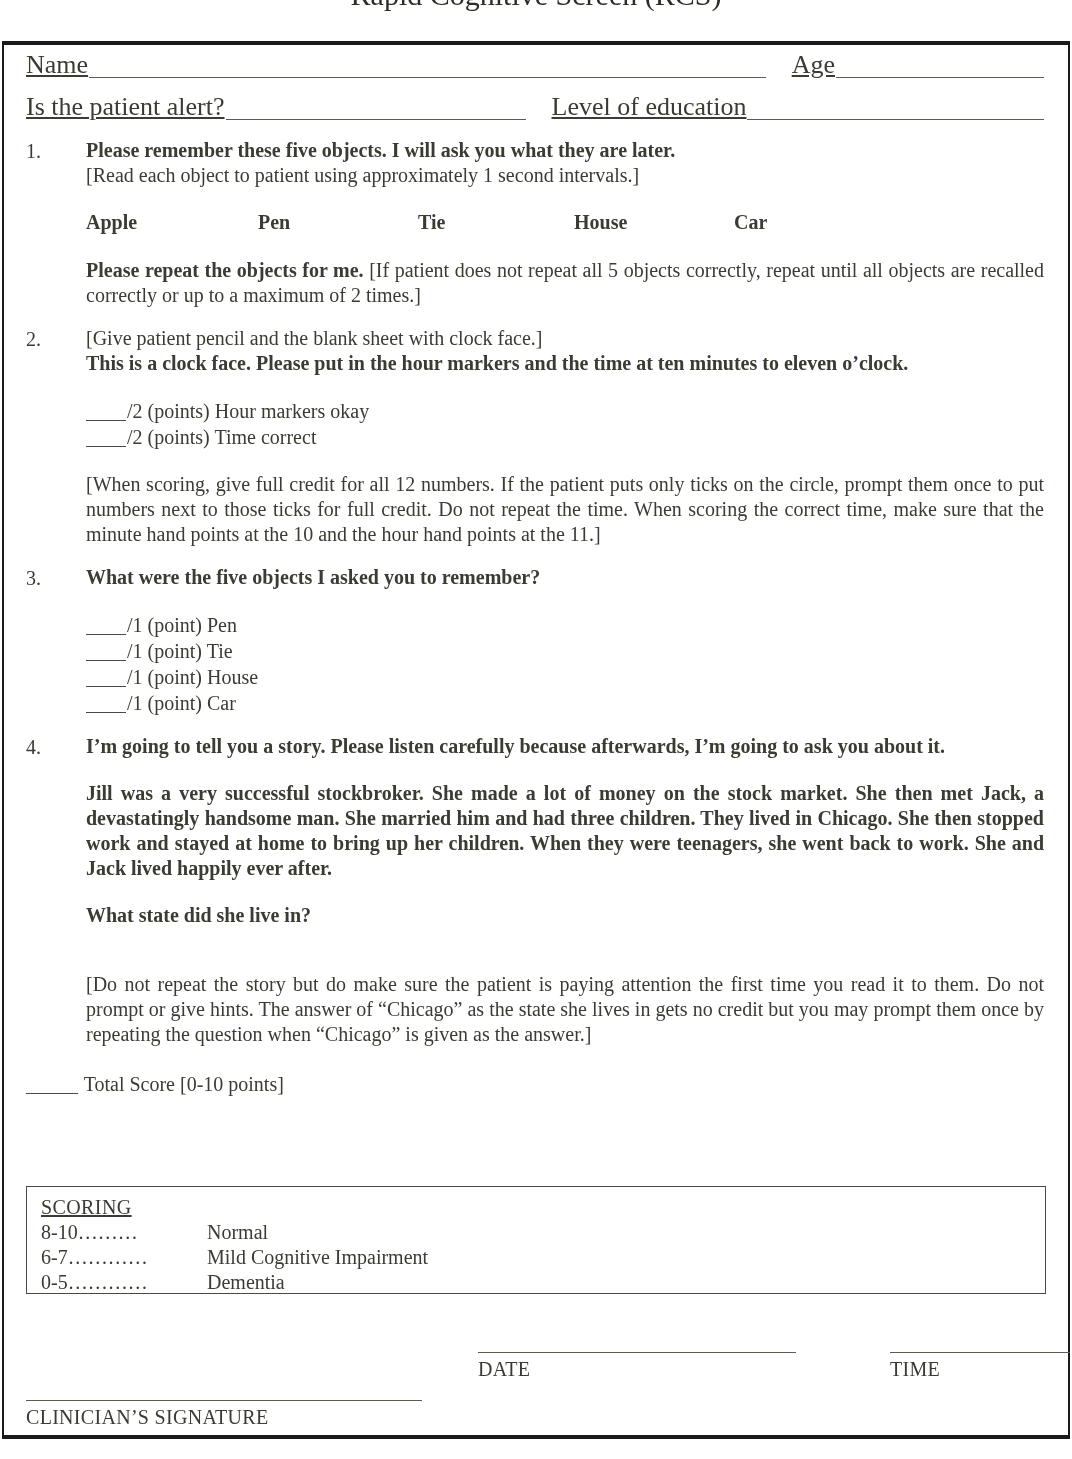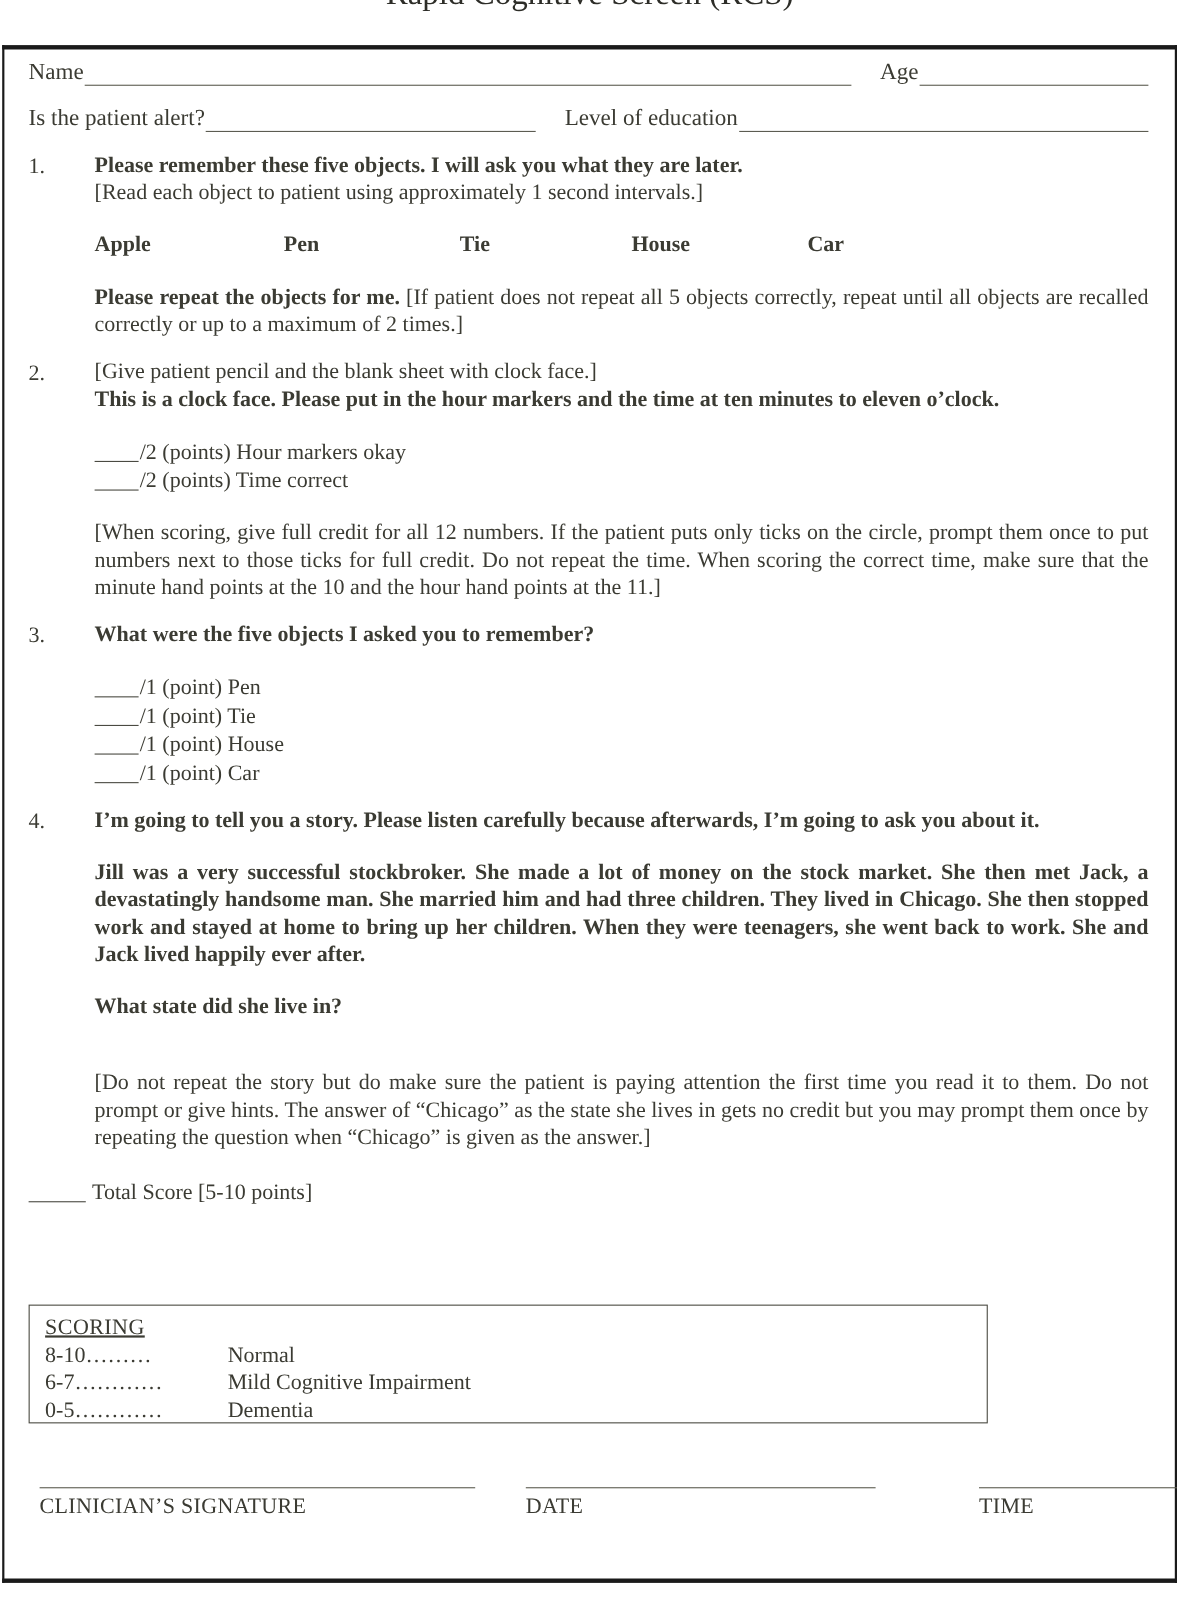--- a/index.html
+++ b/index.html
@@ -75,24 +75,25 @@
   #body {
     position: absolute;
     left: 26px;
     top: 52px;
     width: 1018px;
   }
 
   .hdr-row {
     display: flex;
     align-items: flex-end;
-    font-size: 21px;
+    font-size: 26px;
     line-height: 26px;
     margin-bottom: 16px;
     white-space: nowrap;
+    text-decoration: underline;
   }
   .hdr-label { flex: 0 0 auto; }
   .fill-line {
     flex: 1 1 auto;
     border-bottom: 1.6px solid #5c5c52;
     height: 20px;
     margin-left: 1px;
   }
   .fill-line.w-age   { flex: 0 0 208px; }
   .fill-line.w-alert { flex: 0 0 300px; }
@@ -156,21 +157,21 @@
     font-size: 20px;
     line-height: 26px;
     white-space: nowrap;
   }
 
   
   #scoring-box {
     position: absolute;
     left: 26px;
     top: 1186px;
-    width: 872px;
+    width: 1020px;
     height: 108px;
     border: 1.5px solid #4a4a42;
     box-sizing: border-box;
   }
   #scoring-inner {
     padding: 8px 0 0 14px;
     font-size: 20px;
     line-height: 25px;
   }
   #scoring-title {
@@ -198,21 +199,21 @@
     border-top: 1.8px solid #5c5c52;
     height: 0;
   }
   .sig-label {
     font-size: 20px;
     line-height: 26px;
     letter-spacing: 0.3px;
     margin-top: 3px;
     white-space: nowrap;
   }
-  .sig-0 { left: 10px;   width: 396px; }
+  .sig-0 { left: 0px;   width: 396px; margin-top: 48px; }
   .sig-1 { left: 452px; width: 318px; }
   .sig-2 { left: 864px; width: 180px; }
 </style>
 </head>
 <body>
 
 <div id="page">
 
   <div id="title">Rapid Cognitive Screen (RCS)</div>
 
@@ -289,21 +290,21 @@
         <div class="spacer-md"></div>
         <p class="para b justify">Jill was a very successful stockbroker. She made a lot of money on the stock market. She then met Jack, a devastatingly handsome man. She married him and had three children. They lived in Chicago. She then stopped work and stayed at home to bring up her children. When they were teenagers, she went back to work. She and Jack lived happily ever after.</p>
         <div class="spacer-md"></div>
         <p class="para b">What state did she live in?</p>
         <div class="spacer-md"></div>
         <div class="spacer-md"></div>
         <p class="para justify">[Do not repeat the story but do make sure the patient is paying attention the first time you read it to them. Do not prompt or give hints. The answer of “Chicago” as the state she lives in gets no credit but you may prompt them once by repeating the question when “Chicago” is given as the answer.]</p>
       </div>
     </div>
 
-    <div class="total-row"><span class="blank wide"></span> <span>Total Score [5-10 points]</span></div>
+    <div class="total-row"><span class="blank wide"></span> <span>Total Score [0-10 points]</span></div>
 
   </div>
 
   <div id="scoring-box">
     <div id="scoring-inner">
       <div id="scoring-title">SCORING</div>
       <div class="score-key">
         <span class="score-range">8-10………</span>
         <span class="score-meaning">Normal</span>
       </div>

